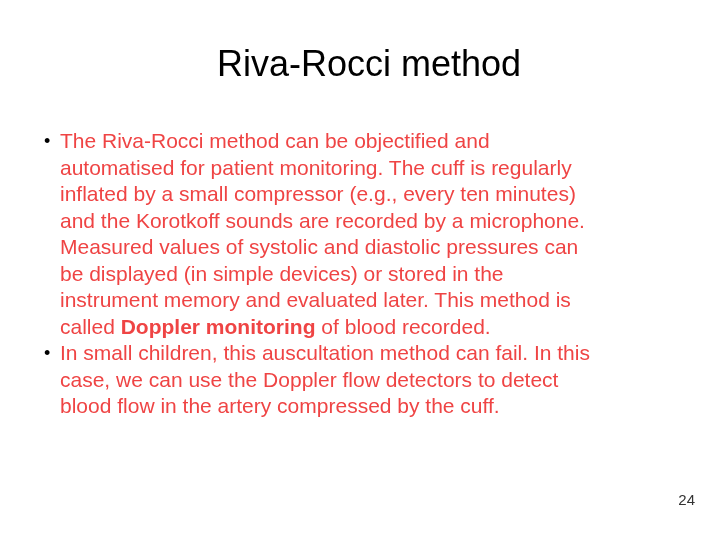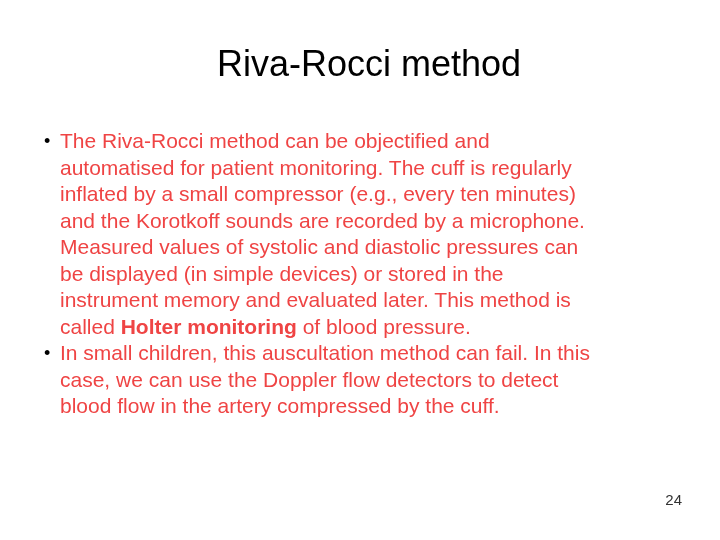--- a/index.html
+++ b/index.html
@@ -52,21 +52,21 @@
     line-height: 26.5px;
     white-space: pre-line;
     color: #ef4444;
   }
   .bullet-text .bold {
     font-weight: 700;
   }
   .page-number {
     position: absolute;
     top: 491px;
-    right: 38px;
+    right: 25px;
     font-size: 15px;
     line-height: 18px;
     color: #333333;
   }
 </style>
 </head>
 <body>
 
 <div class="slide">
   <h1 class="slide-title">Riva-Rocci method</h1>
@@ -74,21 +74,21 @@
   <div class="bullet-list">
       <div class="bullet-item">
         <span class="bullet-marker">•</span>
         <div class="bullet-text"><span>The Riva-Rocci method can be objectified and
 automatised for patient monitoring. The cuff is regularly
 inflated by a small compressor (e.g., every ten minutes)
 and the Korotkoff sounds are recorded by a microphone.
 Measured values of systolic and diastolic pressures can
 be displayed (in simple devices) or stored in the
 instrument memory and evaluated later. This method is
-called </span><span class="bold">Holter monitoring</span><span> of blood pressure.</span></div>
+called </span><span class="bold">Doppler monitoring</span><span> of blood recorded.</span></div>
       </div>
       <div class="bullet-item">
         <span class="bullet-marker">•</span>
         <div class="bullet-text"><span>In small children, this auscultation method can fail. In this
 case, we can use the Doppler flow detectors to detect
 blood flow in the artery compressed by the cuff.</span></div>
       </div>
     </div>
 
   <div class="page-number">24</div>

